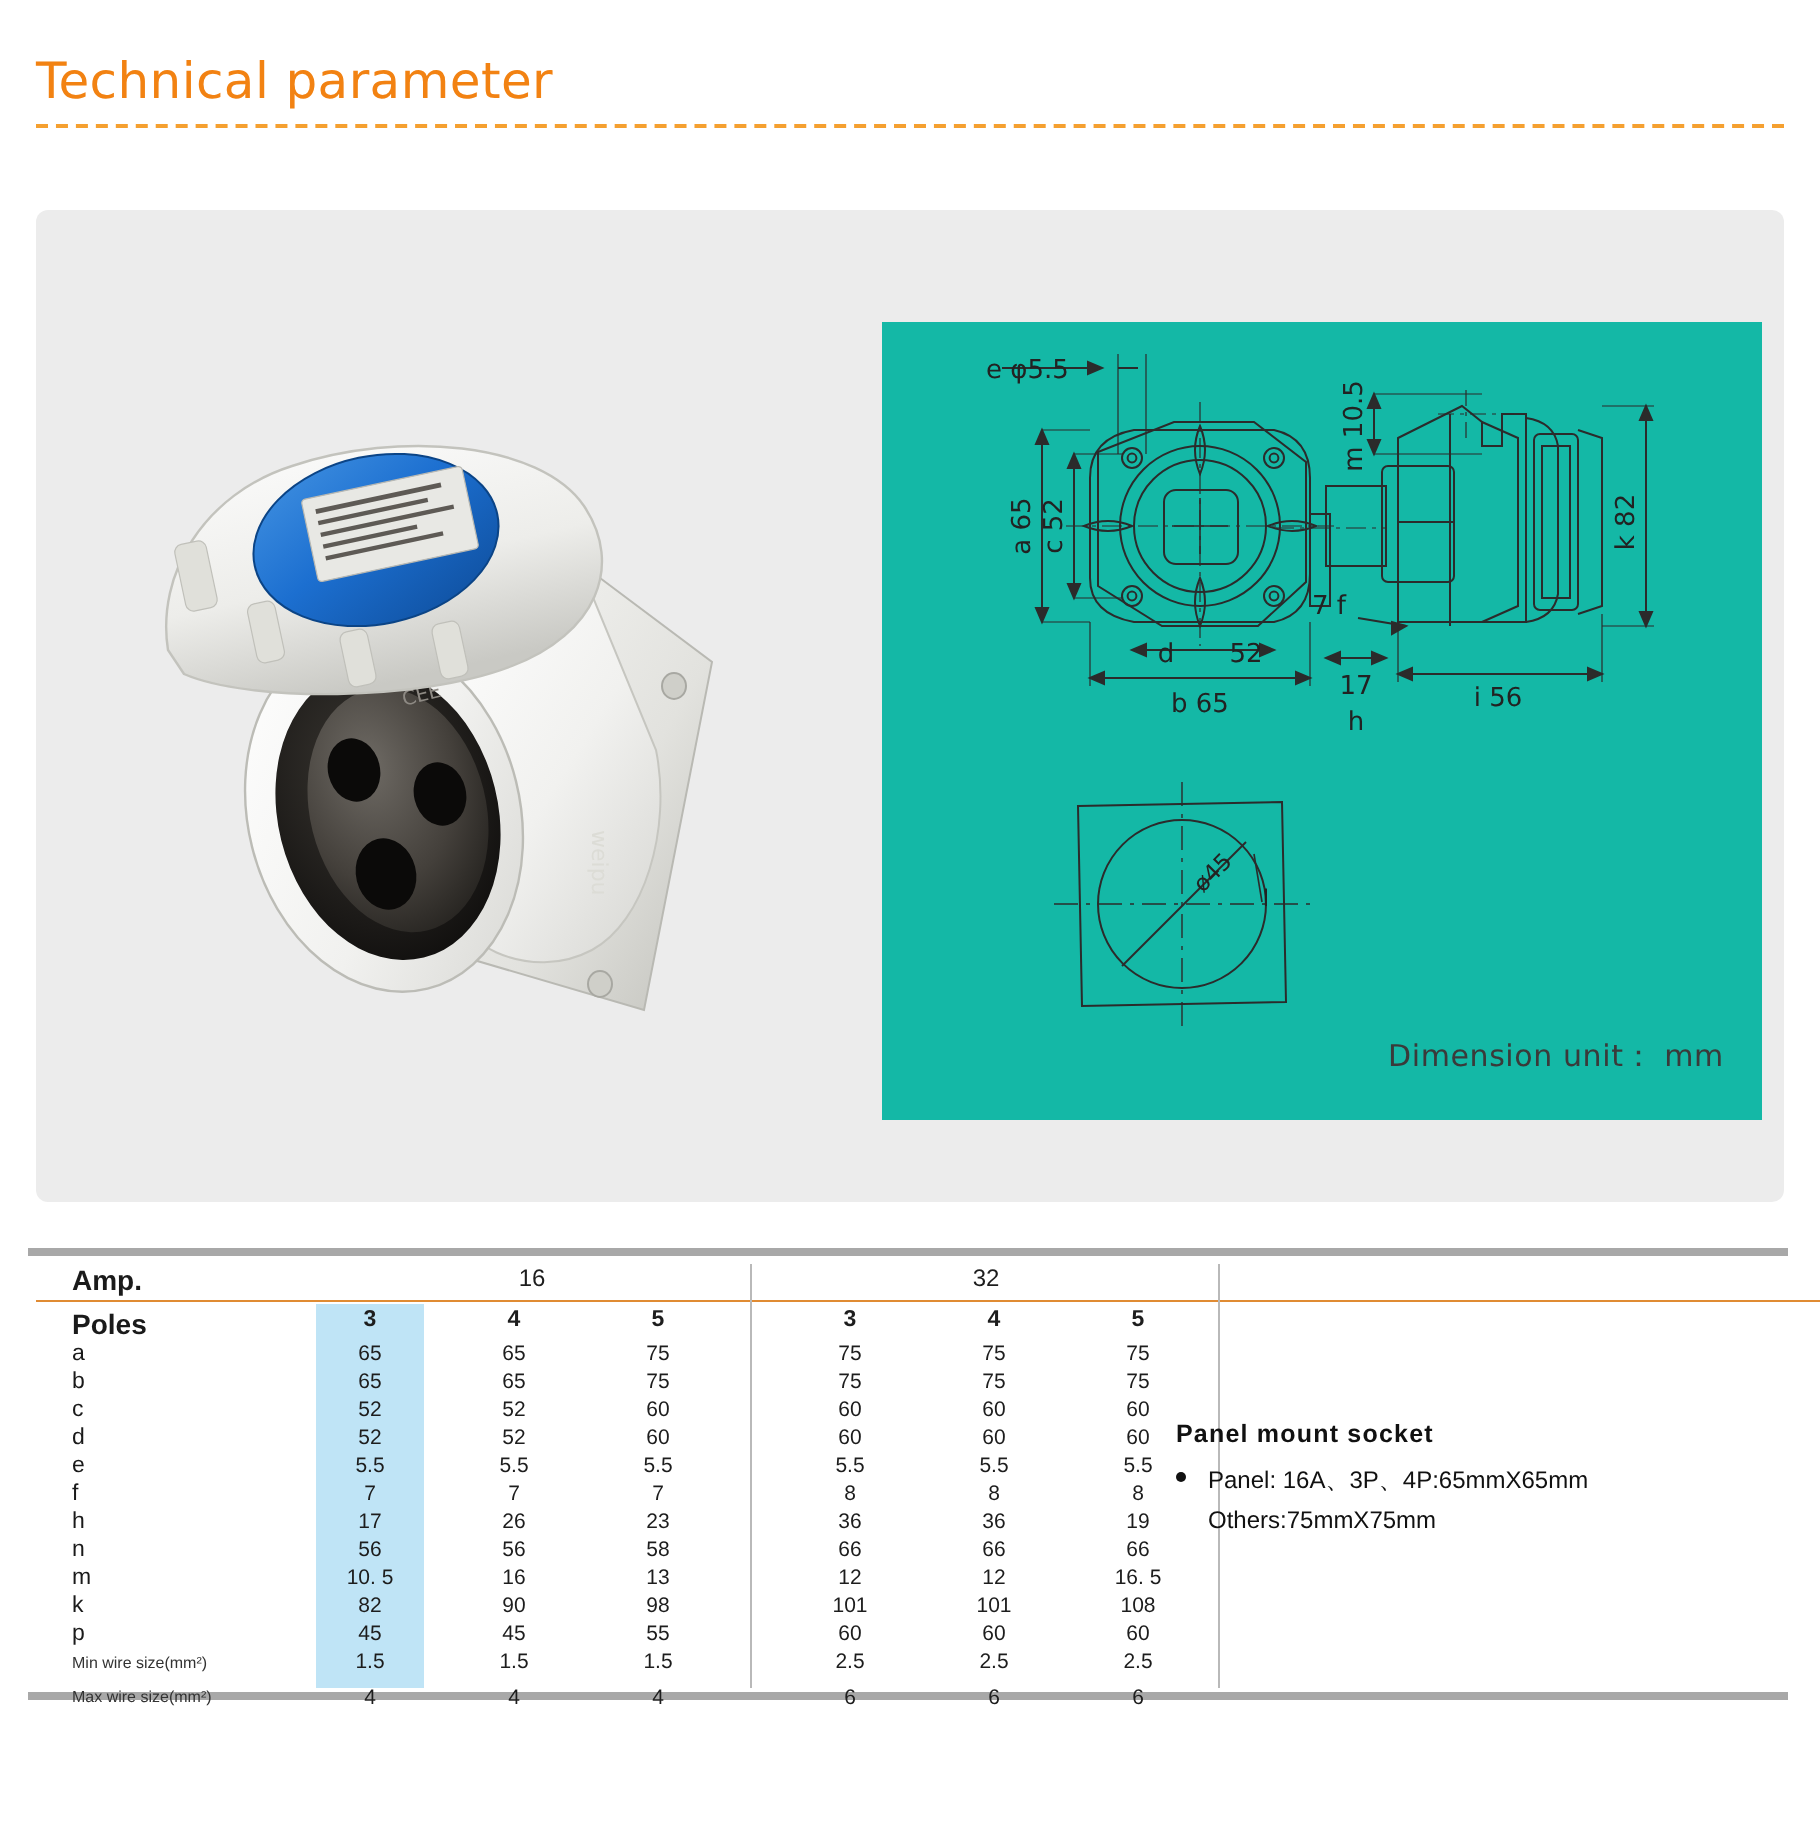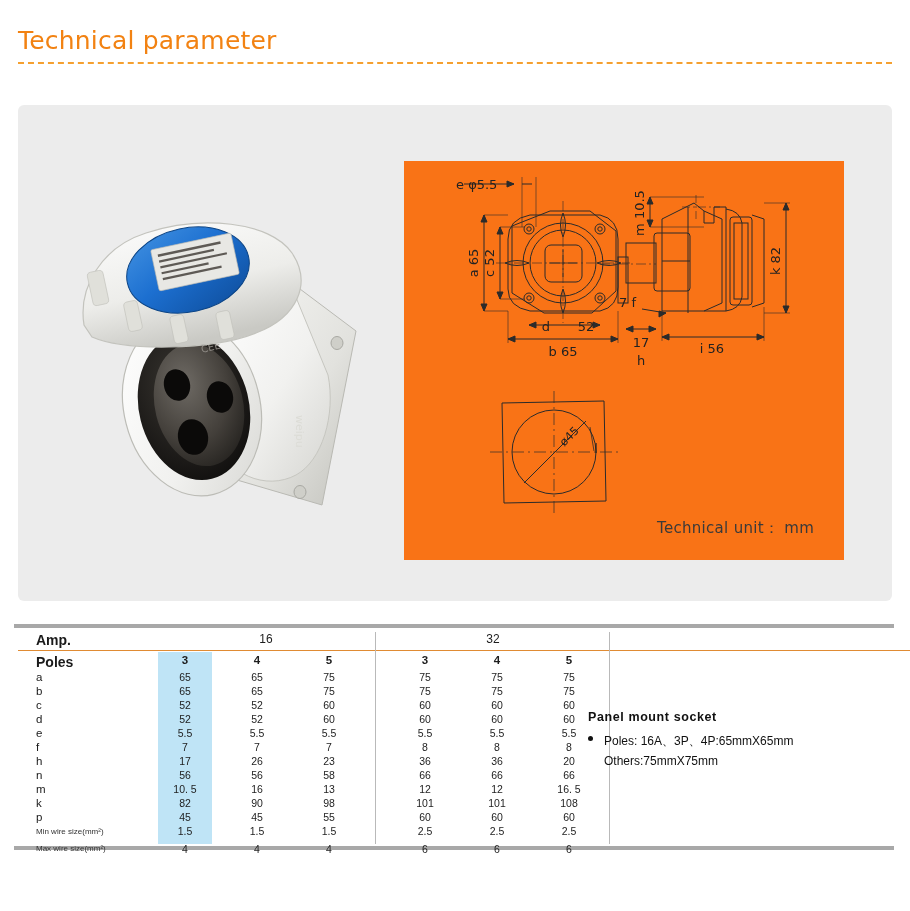--- a/index.html
+++ b/index.html
@@ -29,23 +29,23 @@
   .showcase {
     position: absolute; left: 18px; top: 105px;
     width: 874px; height: 496px;
     background: #ececec; border-radius: 6px;
   }
   .photo-area {
     position: absolute; left: 42px; top: 70px;
     width: 350px; height: 360px;
   }
   .drawing-panel {
-    position: absolute; left: 386px; top: 56px;
+    position: absolute; left: 423px; top: 56px;
     width: 440px; height: 399px;
-    background: #f97316;
+    background: #14b8a6;
   }
   .dim-unit {
     position: absolute; left: 253px; top: 358px;
     font-size: 15px; color: #3a3a3a; letter-spacing: .3px;
     font-family: "DejaVu Sans", sans-serif;
   }
 
   
   .table-wrap { position: absolute; left: 0; top: 624px; width: 910px; }
   .tbl-topbar   { position: absolute; left: 14px; top: 0;  width: 880px; height: 4px; background: #a8a8a8; }
@@ -333,21 +333,21 @@
           <text class="dtxt" x="237" y="186" text-anchor="middle">17</text>
           <text class="dtxt" x="237" y="204" text-anchor="middle">h</text>
           <text class="dtxt" x="308" y="192" text-anchor="middle">i 56</text>
         </g>
         <g>
           <text class="dtxt-s" x="168" y="278" text-anchor="middle" fill="#777" transform="rotate(-45 168 278)">ø45</text>
           <text class="dtxt-s" x="192" y="292" text-anchor="middle">l</text>
         </g>
       </svg>
 
-      <div class="dim-unit">Technical unit：  mm</div>
+      <div class="dim-unit">Dimension unit：  mm</div>
     </div>
   </div>
 
   <div class="table-wrap">
     <div class="tbl-topbar"></div>
     <div class="tbl-botbar"></div>
 
     <div class="tbl">
       <div class="hl-col"></div>
       <div class="orange-line"></div>
@@ -424,21 +424,21 @@
         <div class="cell-val" style="left:452px">8</div>
         <div class="cell-val" style="left:524px">8</div>
       </div>
       <div class="row" style="top:127px">
         <div class="cell-label">h</div>
         <div class="cell-val" style="left:140px">17</div>
         <div class="cell-val" style="left:212px">26</div>
         <div class="cell-val" style="left:284px">23</div>
         <div class="cell-val" style="left:380px">36</div>
         <div class="cell-val" style="left:452px">36</div>
-        <div class="cell-val" style="left:524px">20</div>
+        <div class="cell-val" style="left:524px">19</div>
       </div>
       <div class="row" style="top:141px">
         <div class="cell-label">n</div>
         <div class="cell-val" style="left:140px">56</div>
         <div class="cell-val" style="left:212px">56</div>
         <div class="cell-val" style="left:284px">58</div>
         <div class="cell-val" style="left:380px">66</div>
         <div class="cell-val" style="left:452px">66</div>
         <div class="cell-val" style="left:524px">66</div>
       </div>
@@ -488,19 +488,19 @@
         <div class="cell-val" style="left:524px">6</div>
       </div>
     </div>
   </div>
 
   <div class="notes">
     <div class="notes-title">Panel mount socket</div>
 
     <div class="note-row">
       <span class="note-bullet"></span>
-      <span class="note-text">Poles:  16A、3P、4P:65mmX65mm</span>
+      <span class="note-text">Panel:  16A、3P、4P:65mmX65mm</span>
     </div>
     <div class="note-sub">Others:75mmX75mm</div>
 
   </div>
 
 </div>
 
 </body></html>

